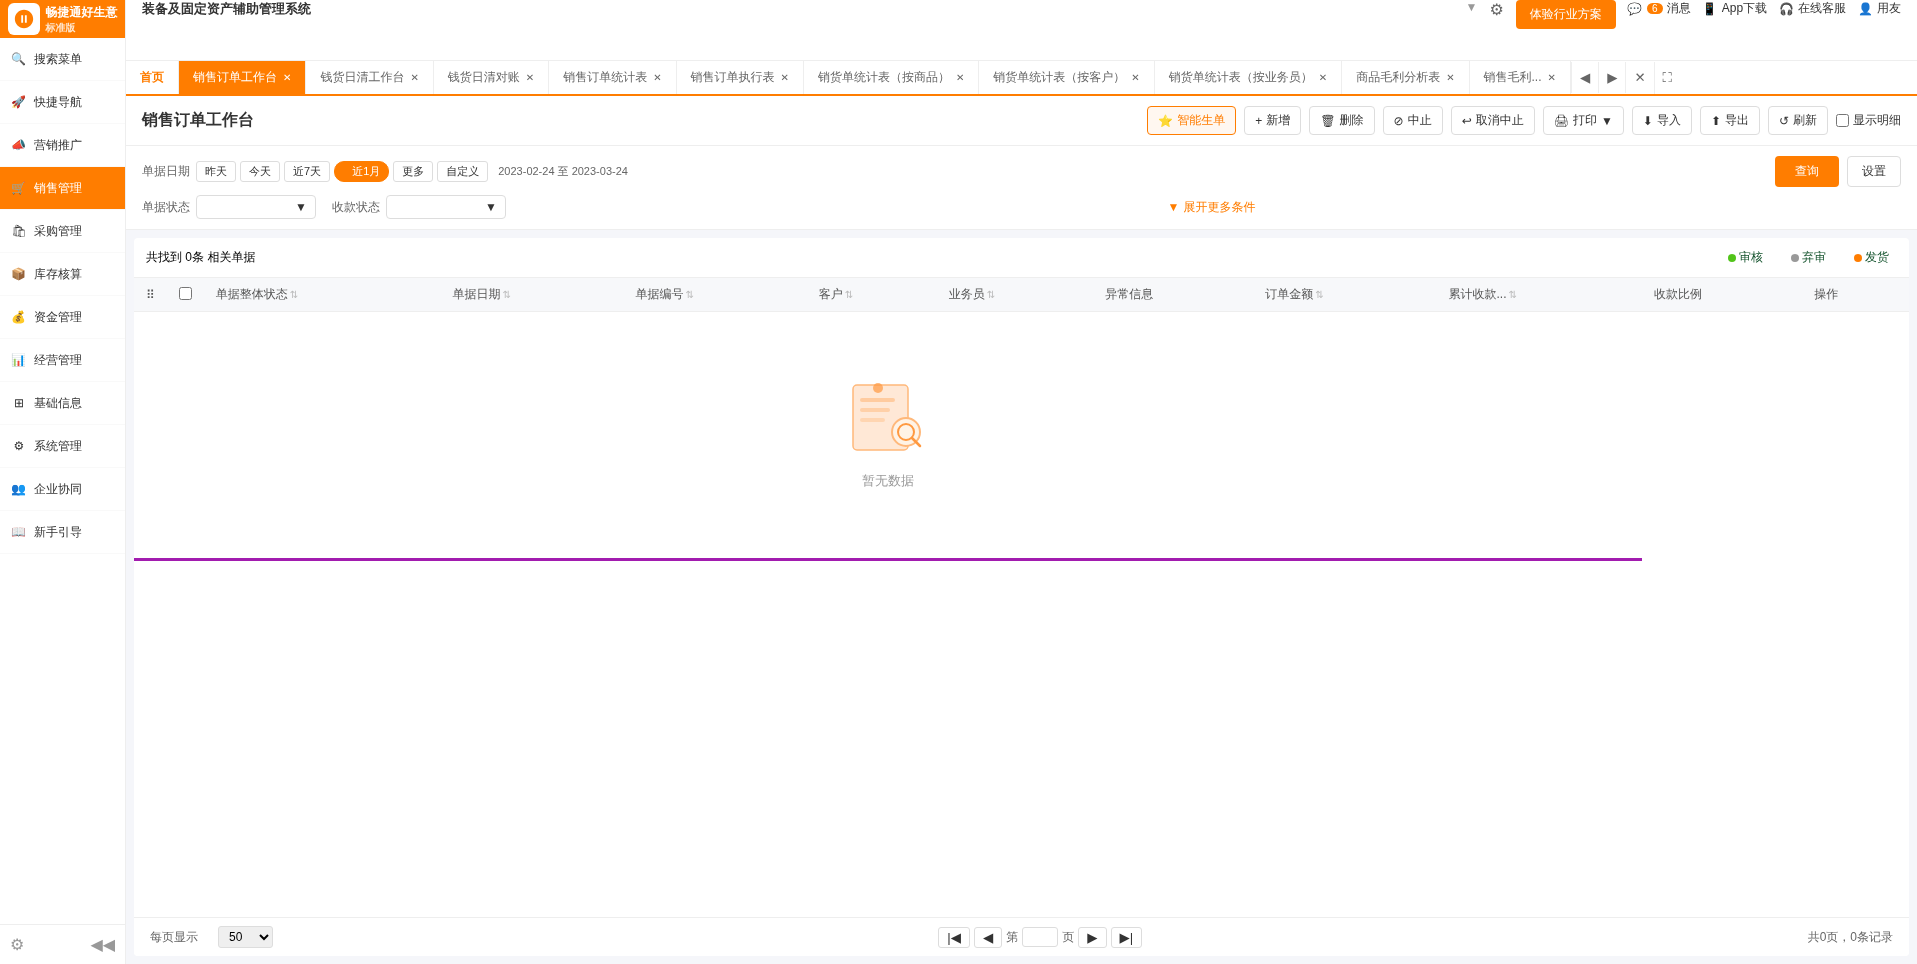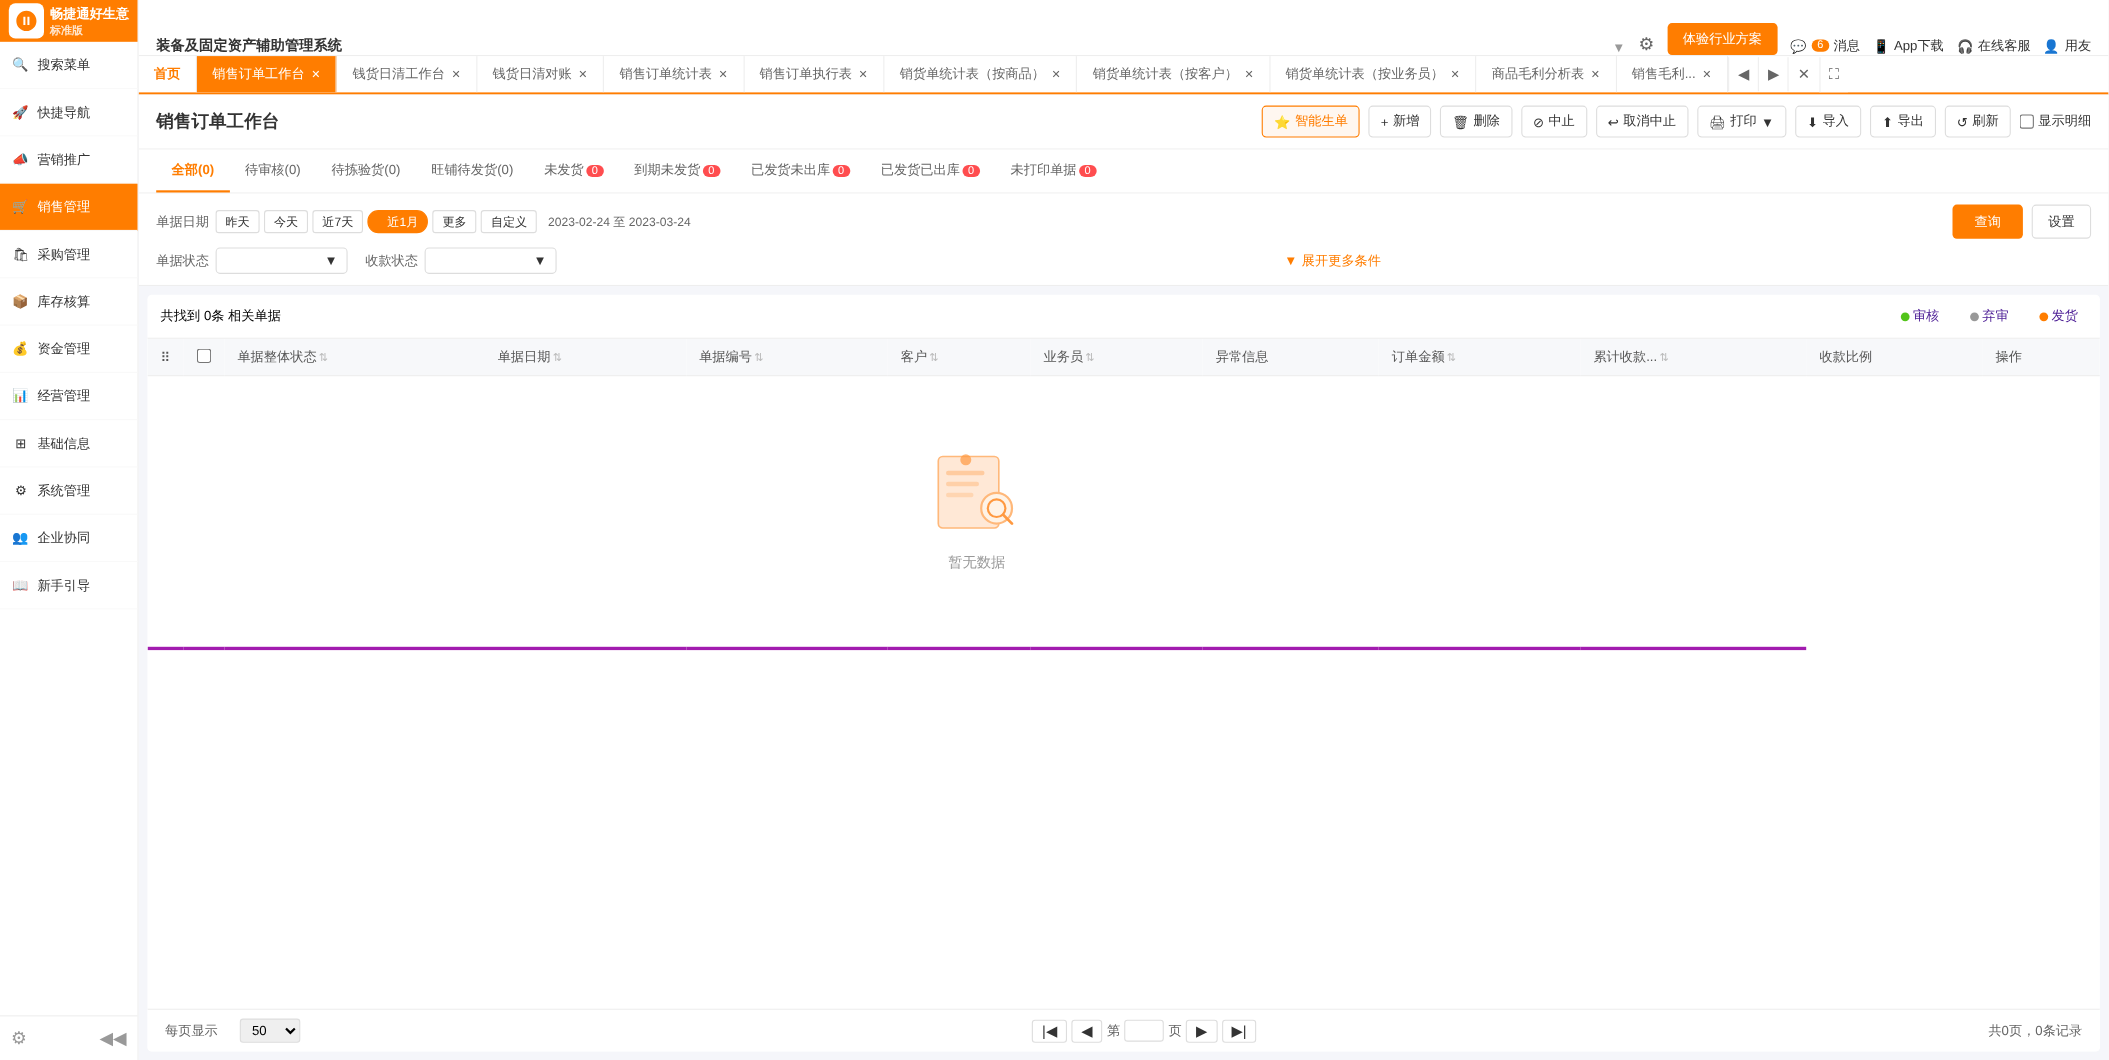--- a/index.html
+++ b/index.html
@@ -13,21 +13,21 @@
     .sidebar-nav-item { display: flex; align-items: center; padding: 12px 10px; gap: 6px; cursor: pointer; color: #333; font-size: 12px; border-bottom: 1px solid #f9f9f9; }
     .sidebar-nav-item.active { background: #ff7d00; color: #fff; }
     .sidebar-nav-item .nav-icon { width: 18px; height: 18px; display: flex; align-items: center; justify-content: center; flex-shrink: 0; }
     .sidebar-bottom { margin-top: auto; padding: 10px; display: flex; justify-content: space-between; border-top: 1px solid #eee; }
     .sidebar-bottom-btn { cursor: pointer; color: #999; font-size: 16px; }
 
     
     .main { flex: 1; display: flex; flex-direction: column; overflow: hidden; }
 
     
-    .top-header { height: 51px; background: #fff; display: flex; align-items: flex-end; padding: 0 16px; gap: 12px; border-bottom: 1px solid #eee; flex-shrink: 0; }
+    .top-header { height: 61px; background: #fff; display: flex; align-items: flex-start; padding: 0 16px; gap: 12px; border-bottom: 1px solid #eee; flex-shrink: 0; }
     .system-title { font-size: 13px; color: #333; font-weight: bold; flex: 1; }
     .header-actions { display: flex; align-items: center; gap: 12px; }
     .header-btn { display: flex; align-items: center; gap: 4px; cursor: pointer; color: #333; font-size: 12px; }
     .header-btn .badge { background: #ff7d00; color: #fff; border-radius: 10px; padding: 0 4px; font-size: 10px; min-width: 16px; text-align: center; }
     .trial-btn { background: #ff7d00; color: #fff; border: none; border-radius: 4px; padding: 6px 14px; cursor: pointer; font-size: 12px; }
     .settings-icon { cursor: pointer; color: #666; font-size: 16px; }
 
     
     .tab-bar { background: #fff; display: flex; align-items: center; border-bottom: 2px solid #ff7d00; flex-shrink: 0; overflow: hidden; }
     .tab-item { display: flex; align-items: center; padding: 8px 14px; cursor: pointer; color: #666; font-size: 12px; white-space: nowrap; border-right: 1px solid #eee; gap: 4px; position: relative; flex-shrink: 0; }
@@ -66,21 +66,21 @@
     .filter-select { border: 1px solid #ddd; border-radius: 4px; padding: 4px 8px; font-size: 12px; color: #333; background: #fff; min-width: 120px; cursor: pointer; display: flex; align-items: center; justify-content: space-between; gap: 30px; }
     .expand-btn { display: flex; align-items: center; gap: 4px; color: #ff7d00; cursor: pointer; font-size: 12px; margin: 0 auto; }
     .query-btn { background: #ff7d00; color: #fff; border: none; border-radius: 4px; padding: 6px 20px; cursor: pointer; font-size: 12px; }
     .set-btn { background: #fff; color: #333; border: 1px solid #ddd; border-radius: 4px; padding: 6px 14px; cursor: pointer; font-size: 12px; }
 
     
     .table-section { flex: 1; display: flex; flex-direction: column; overflow: hidden; background: #fff; margin: 8px; border-radius: 4px; }
     .table-toolbar { padding: 8px 12px; display: flex; align-items: center; justify-content: space-between; border-bottom: 1px solid #eee; }
     .table-actions { display: flex; align-items: center; gap: 12px; }
     .tbl-action-btn { display: flex; align-items: center; gap: 3px; cursor: pointer; font-size: 12px; color: #333; padding: 3px 8px; border-radius: 3px; }
-    .tbl-action-btn.orange { color: #4c1d95; }
+    .tbl-action-btn.orange { color: #14532d; }
     .tbl-action-btn .dot { width: 8px; height: 8px; border-radius: 50%; display: inline-block; }
     .dot-green { background: #52c41a; }
     .dot-gray { background: #999; }
     .dot-orange { background: #ff7d00; }
 
     
     .data-table { width: 100%; border-collapse: collapse; font-size: 12px; }
     .data-table th { background: #f7f8fa; padding: 8px 12px; text-align: left; color: #555; font-weight: normal; border-bottom: 1px solid #eee; white-space: nowrap; }
     .data-table th .sort-icon { margin-left: 2px; color: #bbb; font-size: 10px; }
     .data-table td { padding: 8px 12px; border-bottom: 3px solid #a21caf; color: #333; }
@@ -301,31 +301,20 @@
           <span>↺</span>
           <span>刷新</span>
         </button>
         <label class="toolbar-check">
           <input type="checkbox" style="">
           <span>显示明细</span>
         </label>
       </div>
     </div>
 
-    <div class="filter-tabs" id="filter-tabs">
-        <div class="filter-tab active">全部(0)</div>
-        <div class="filter-tab">待审核(0)</div>
-        <div class="filter-tab">待拣验货(0)</div>
-        <div class="filter-tab">旺铺待发货(0)</div>
-        <div class="filter-tab">未发货<span class="red-badge">0</span></div>
-        <div class="filter-tab">到期未发货<span class="red-badge">0</span></div>
-        <div class="filter-tab">已发货未出库<span class="red-badge">0</span></div>
-        <div class="filter-tab">已发货已出库<span class="red-badge">0</span></div>
-        <div class="filter-tab">未打印单据<span class="red-badge">0</span></div>
-      </div>
 
     <div class="filter-bar">
       <div class="filter-row">
         <div class="filter-item">
           <span class="filter-label">单据日期</span>
           <div class="filter-date-row" id="date-quick-btns">
               <button class="date-quick-btn">昨天</button>
               <button class="date-quick-btn">今天</button>
               <button class="date-quick-btn">近7天</button>
               <button class="date-quick-btn active">近1月</button>

